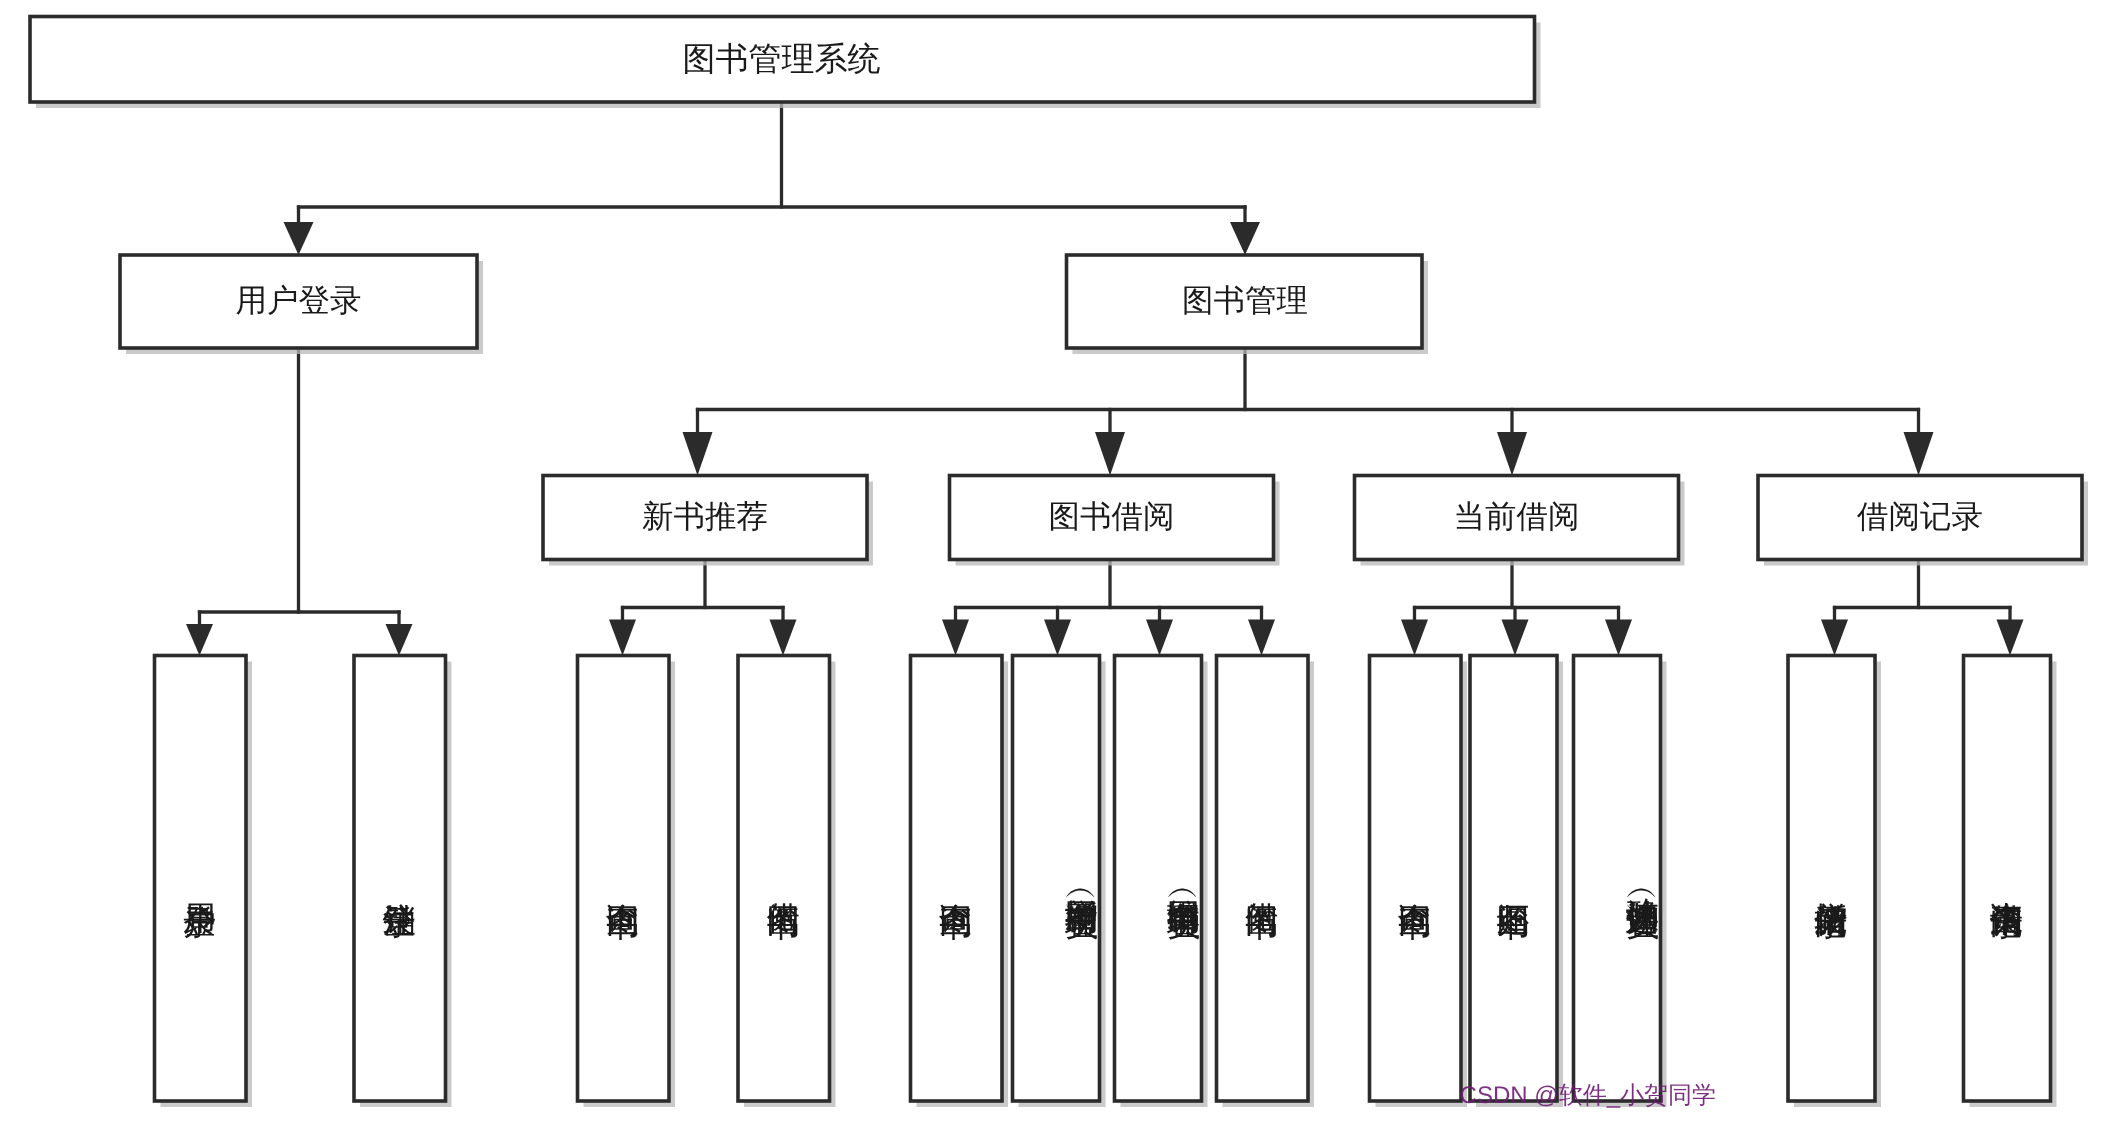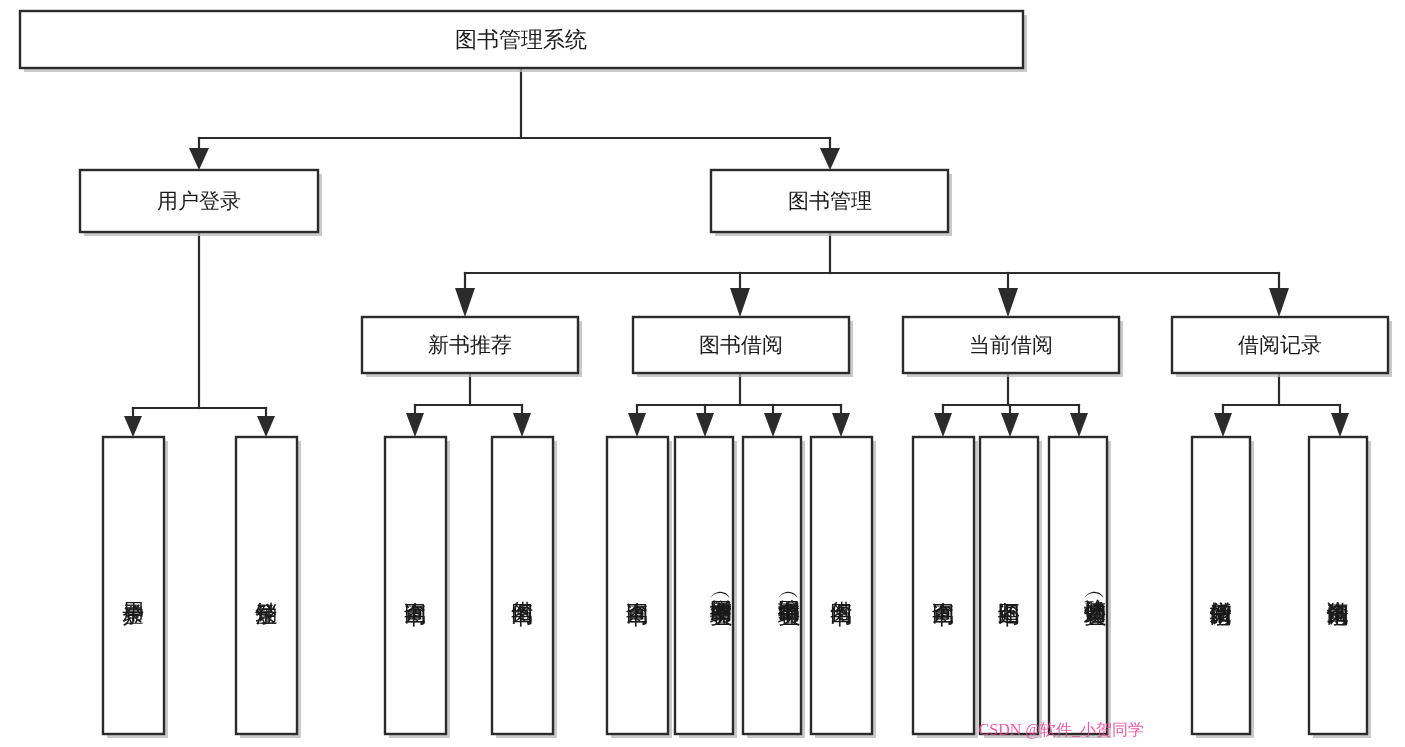--- a/index.html
+++ b/index.html
@@ -72,23 +72,23 @@
     display: flex;
     align-items: center;
     justify-content: center;
     white-space: nowrap;
     pointer-events: none;
   }
   .watermark {
     position: absolute;
     right: 8px;
     bottom: 6px;
-    font-family: Liberation Serif, serif;
+    font-family: Liberation Sans, sans-serif;
     font-size: 16px;
-    color: #ec4899;
+    color: #701a75;
     opacity: 0.9;
     white-space: nowrap;
   }
 </style>
 </head>
 <body>
 
 <div id="diagram-root">
 
   <svg class="diagram-canvas" viewBox="0 0 1405 747">

